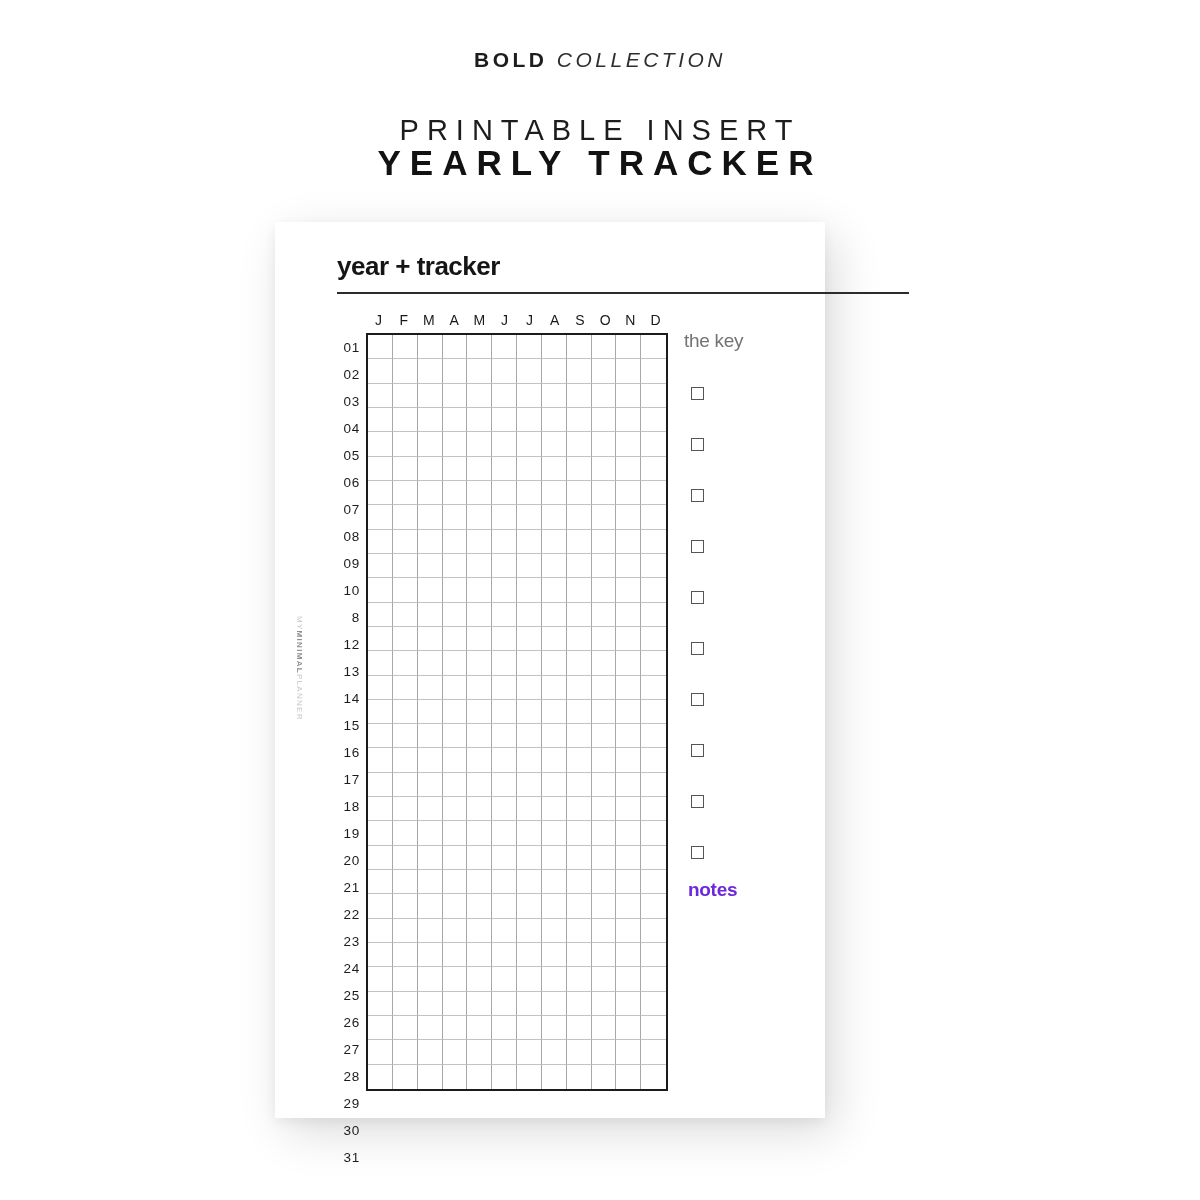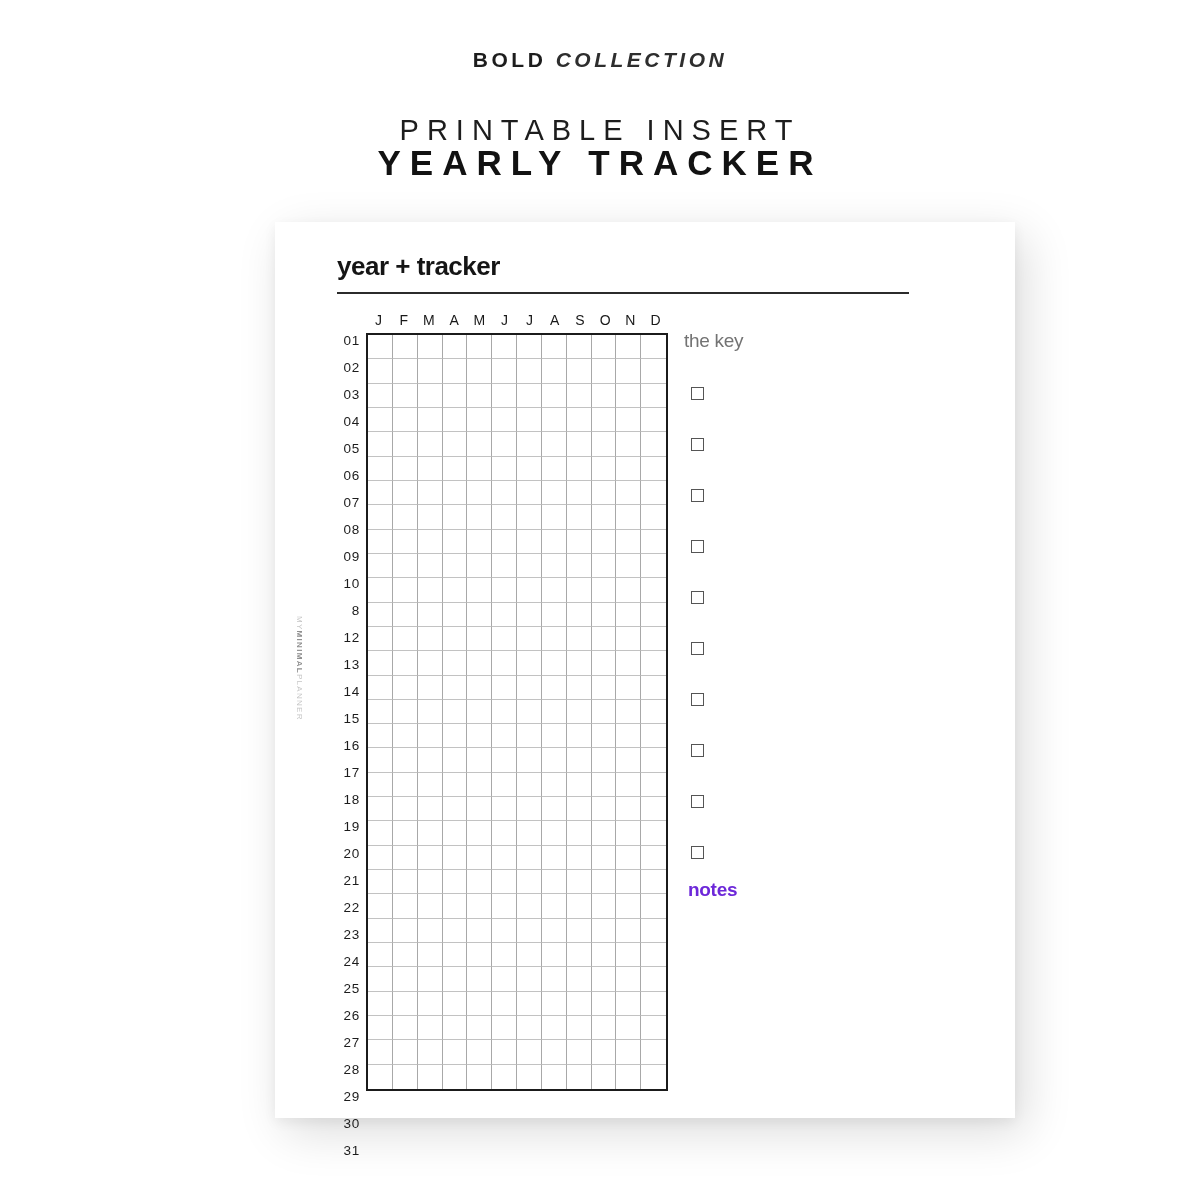--- a/index.html
+++ b/index.html
@@ -13,30 +13,30 @@
     width: 1200px;
     height: 1200px;
     background: #ffffff;
     overflow: hidden;
   }
 
   
   .header-line { position: absolute; left: 0; right: 0; text-align: center; white-space: nowrap; }
   .h-line1 { top: 48px; font-size: 21px; color: #1d1d1d; letter-spacing: 3.5px; }
   .h-line1 .bold-word { font-weight: 800; }
-  .h-line1 .italic-word { font-style: italic; font-weight: 700; color: #2e2e2e; }
+  .h-line1 .italic-word { font-style: italic; font-weight: 400; color: #2e2e2e; }
   .h-line2 { top: 87px; font-size: 29px; font-weight: 400; letter-spacing: 8px; color: #1d1d1d; margin-top: 27px; }
   .h-line3 { top: 143px; font-size: 35px; font-weight: 700; letter-spacing: 9px; color: #121212; }
 
   
   .card {
     position: absolute;
     left: 275px;
     top: 222px;
-    width: 740px;
+    width: 550px;
     height: 896px;
     background: #ffffff;
     box-shadow: 0 4px 12px rgba(0,0,0,0.06), 10px 14px 45px rgba(0,0,0,0.14);
   }
   .card-title {
     position: absolute;
     left: 62px;
     top: 29px;
     font-size: 26px;
     font-weight: 700;
@@ -66,21 +66,21 @@
     text-align: center;
     font-size: 14px;
     line-height: 18px;
     color: #191919;
   }
 
   
   .day-labels {
     position: absolute;
     left: 30px;
-    top: 111px;
+    top: 118px;
     width: 55px;
     height: 758px;
     display: flex;
     flex-direction: column;
     gap: 12px;
   }
   .day-label {
     flex: 1;
     display: flex;
     align-items: center;

